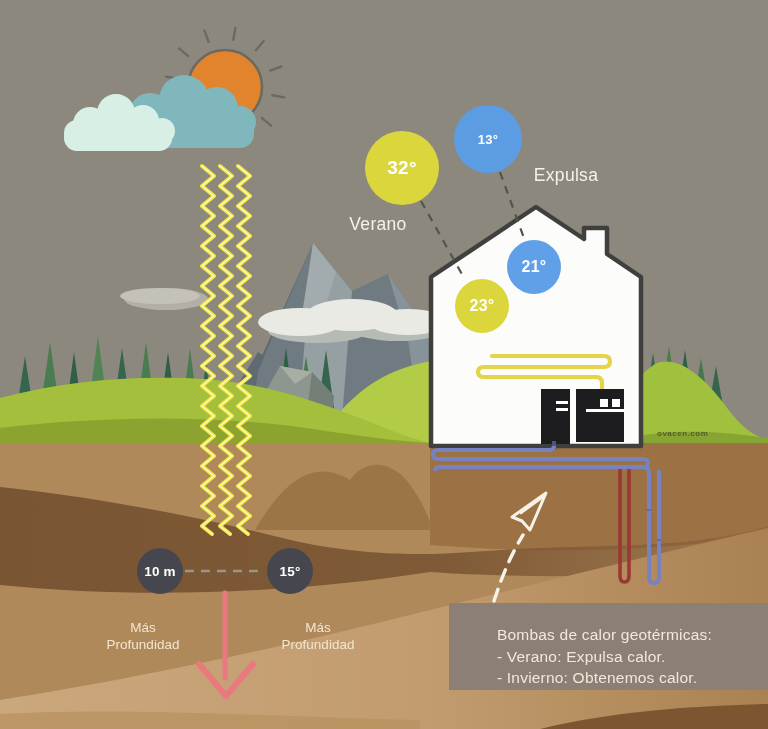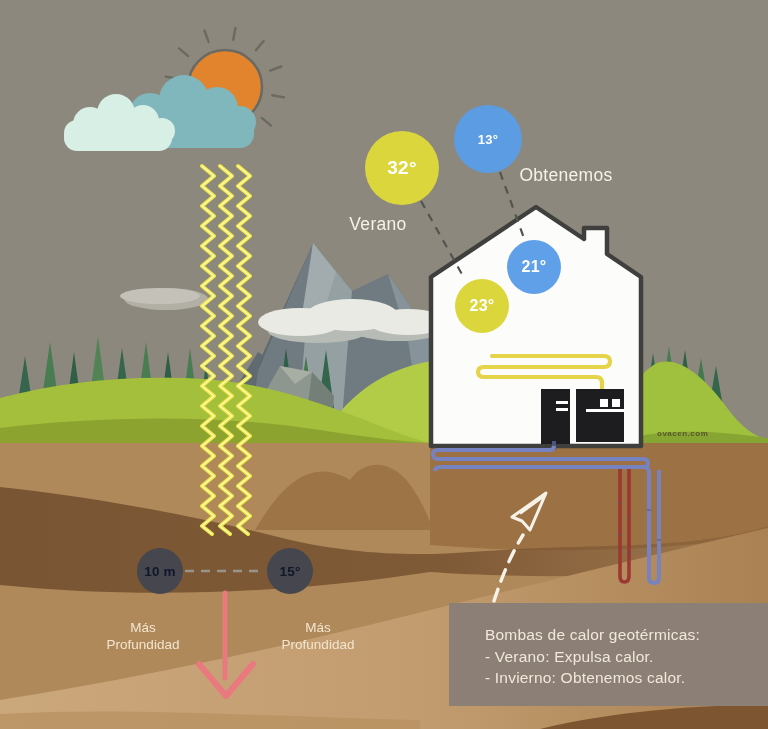--- a/index.html
+++ b/index.html
@@ -9,26 +9,26 @@
     font-family:"Liberation Sans","DejaVu Sans",sans-serif;
   }
   .stage svg{position:absolute;left:0;top:0;}
   .ov{position:absolute;white-space:nowrap;}
   .ctr{transform:translate(-50%,-50%);text-align:center;}
   .bubble-t{color:#ffffff;font-weight:bold;letter-spacing:.3px;}
   .t-big{font-size:19px;}
   .t-med{font-size:13px;}
   .t-sm{font-size:16px;}
   .season{color:#f6f2e7;font-size:17.5px;font-weight:500;letter-spacing:.3px;}
-  .marker-t{color:#0f172a;font-weight:bold;font-size:13.5px;letter-spacing:.2px;}
+  .marker-t{color:#ffffff;font-weight:bold;font-size:13.5px;letter-spacing:.2px;}
   .axis-lbl{color:#f2e6d0;font-size:13.5px;line-height:16.5px;font-weight:500;}
   .caption{
-    position:absolute;left:449px;top:603px;width:319px;height:103px;
+    position:absolute;left:449px;top:603px;width:319px;height:87px;
     background:#8b7f76;color:#f1e9d9;box-sizing:border-box;
-    padding:21px 10px 0 36px;font-size:15.5px;line-height:21.5px;
+    padding:21px 10px 0 48px;font-size:15.5px;line-height:21.5px;
     font-weight:500;letter-spacing:.2px;
   }
   .caption div{white-space:nowrap;}
   .watermark{
     position:absolute;left:657px;top:429px;font-size:8px;font-weight:bold;
     color:#585a28;letter-spacing:.5px;
   }
 </style>
 </head>
 <body>
@@ -221,21 +221,21 @@
     <line x1="543" y1="497" x2="521" y2="513" stroke-width="2.4"></line>
   </g>
 </svg>
 
 <div class="ov ctr bubble-t t-big" style="left:402px;top:168px;">32°</div>
 <div class="ov ctr bubble-t t-med" style="left:488px;top:139px;">13°</div>
 <div class="ov ctr bubble-t t-sm" style="left:534px;top:267px;">21°</div>
 <div class="ov ctr bubble-t t-sm" style="left:482px;top:306px;">23°</div>
 
 <div class="ov ctr season" style="left:378px;top:224px;">Verano</div>
-<div class="ov ctr season" style="left:566px;top:175px;">Obtenemos</div>
+<div class="ov ctr season" style="left:566px;top:175px;">Expulsa</div>
 
 <div class="ov ctr marker-t" style="left:160px;top:571px;">10 m</div>
 <div class="ov ctr marker-t" style="left:290px;top:571px;">15°</div>
 
 <div class="ov ctr axis-lbl" style="left:143px;top:636px;">
   <div>Más</div>
   <div>Profundidad</div>
 </div>
 <div class="ov ctr axis-lbl" style="left:318px;top:636px;">
   <div>Más</div>

